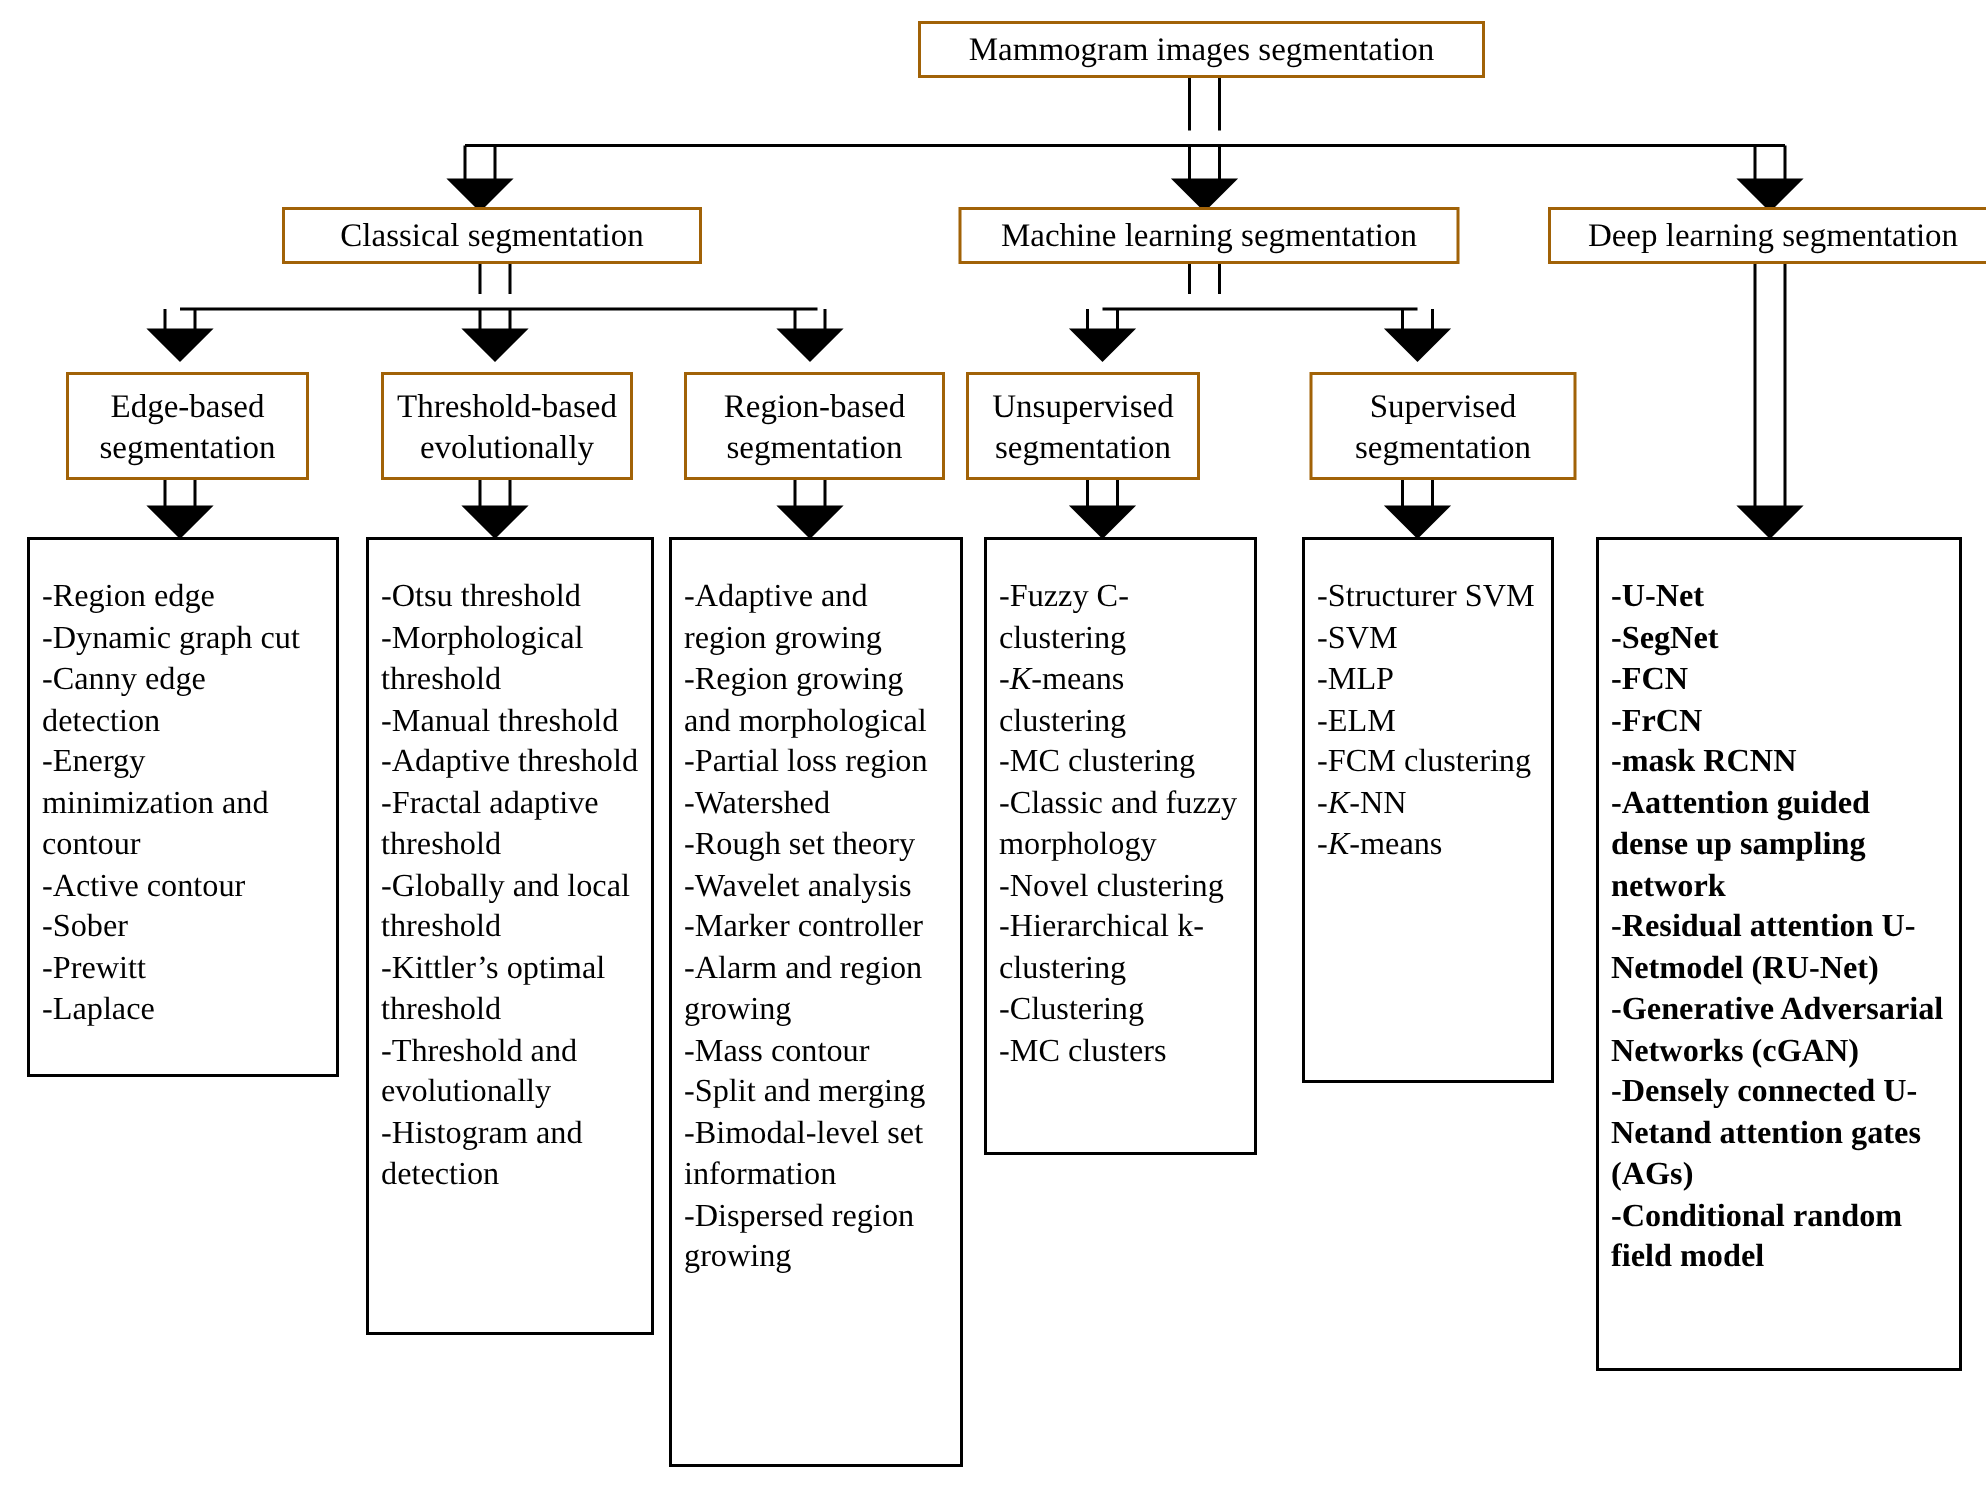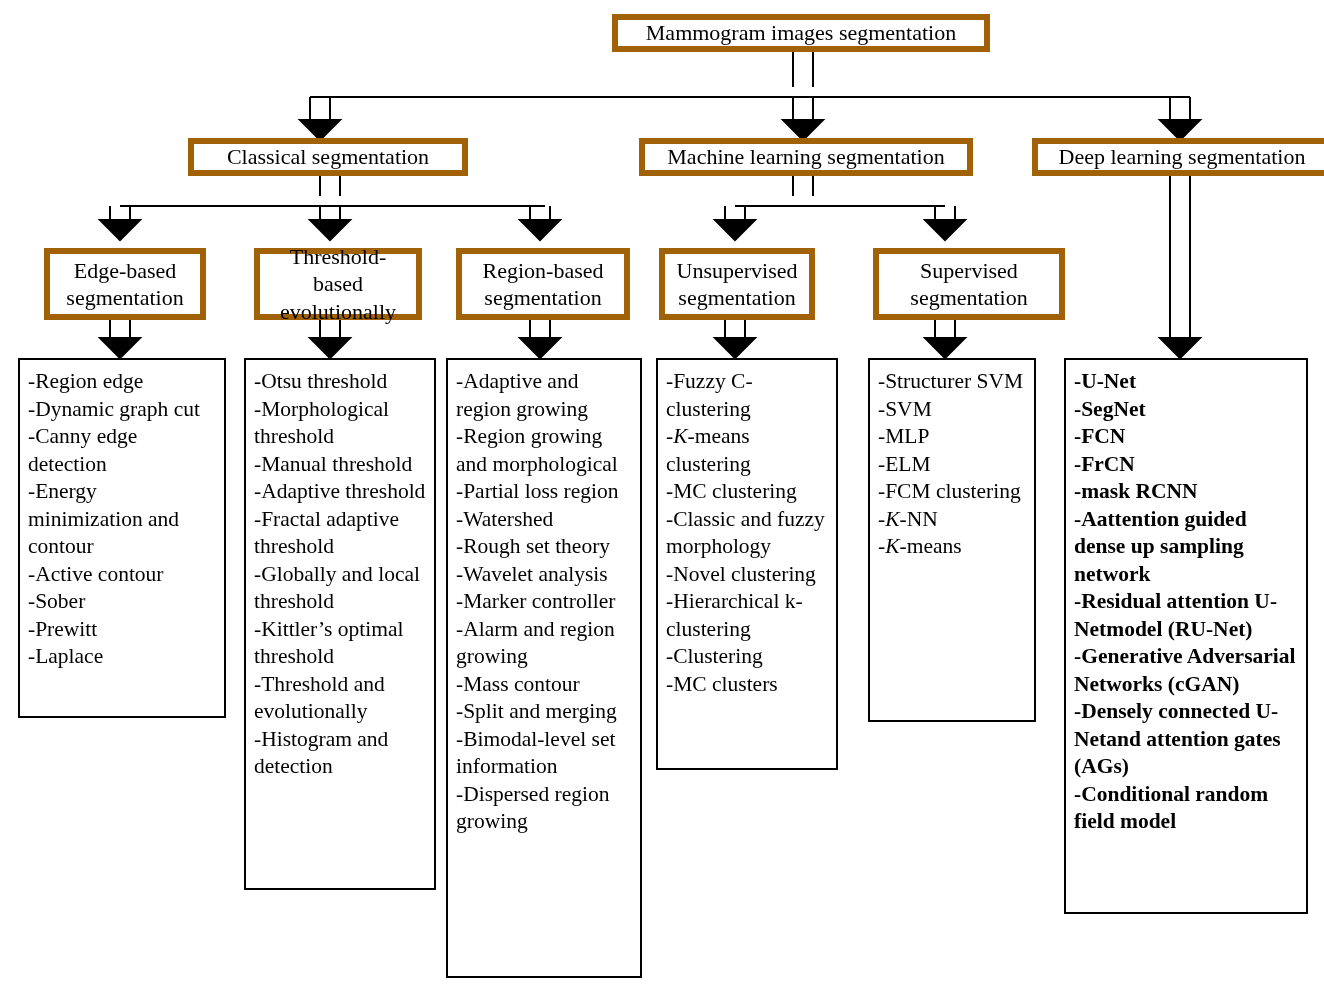--- a/index.html
+++ b/index.html
@@ -16,39 +16,39 @@
     overflow: hidden;
   }
   #canvas {
     position: absolute;
     left: 0; top: 0;
     width: 1324px;
     height: 990px;
   }
   .node {
     position: absolute;
-    border: 6px solid #a16207;
+    border: 2px solid #a16207;
     background: #fff;
     box-sizing: border-box;
     display: flex;
     align-items: center;
     justify-content: center;
     text-align: center;
     line-height: 1.25;
   }
   .node .label {
     display: block;
     padding: 0 6px;
   }
   .leafbox {
     position: absolute;
     border: 2px solid #000;
     background: #fff;
     box-sizing: border-box;
-    padding: 8px 8px 6px 8px;
+    padding: 24px 8px 6px 8px;
     line-height: 1.28;
     overflow: hidden;
   }
   .leafbox .line {
     display: block;
     white-space: normal;
   }
   .lvl1 { font-size: 22px; }
   .lvl2 { font-size: 22px; }
   .leaf-text { font-size: 21.5px; }
@@ -134,24 +134,24 @@
 
   <div class="node lvl2" style="left:44px; top:248px; width:162px; height:72px;">
     <span class="label">Edge-based segmentation</span>
   </div>
   <div class="node lvl2" style="left:254px; top:248px; width:168px; height:72px;">
     <span class="label">Threshold-based evolutionally</span>
   </div>
   <div class="node lvl2" style="left:456px; top:248px; width:174px; height:72px;">
     <span class="label">Region-based segmentation</span>
   </div>
-  <div class="node lvl2" style="left:659px; top:248px; width:156px; height:72px;">
+  <div class="node lvl2" style="left:644px; top:248px; width:156px; height:72px;">
     <span class="label">Unsupervised segmentation</span>
   </div>
-  <div class="node lvl2" style="left:873px; top:248px; width:192px; height:72px;">
+  <div class="node lvl2" style="left:873px; top:248px; width:178px; height:72px;">
     <span class="label">Supervised segmentation</span>
   </div>
 
   <div class="leafbox leaf-text" id="leaf-edge_based" style="left:18px; top:358px; width:208px; height:360px;">
       <span class="line">-Region edge</span>
       <span class="line">-Dynamic graph cut</span>
       <span class="line">-Canny edge detection</span>
       <span class="line">-Energy minimization and contour</span>
       <span class="line">-Active contour</span>
       <span class="line">-Sober</span>

